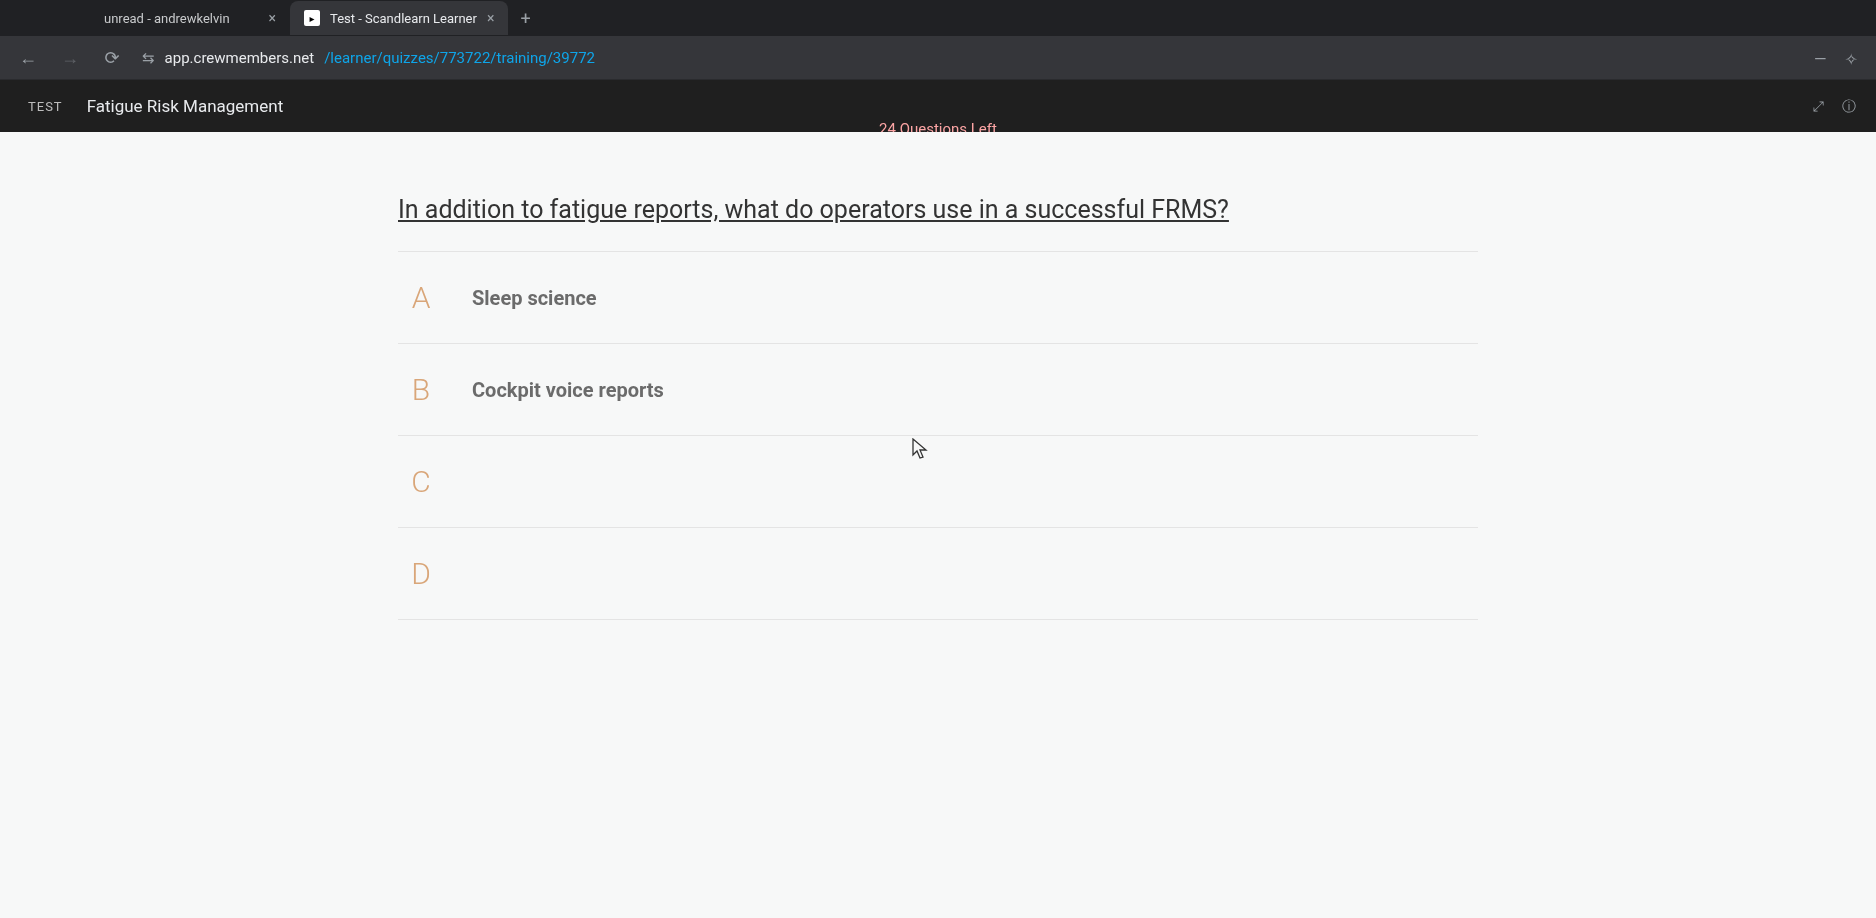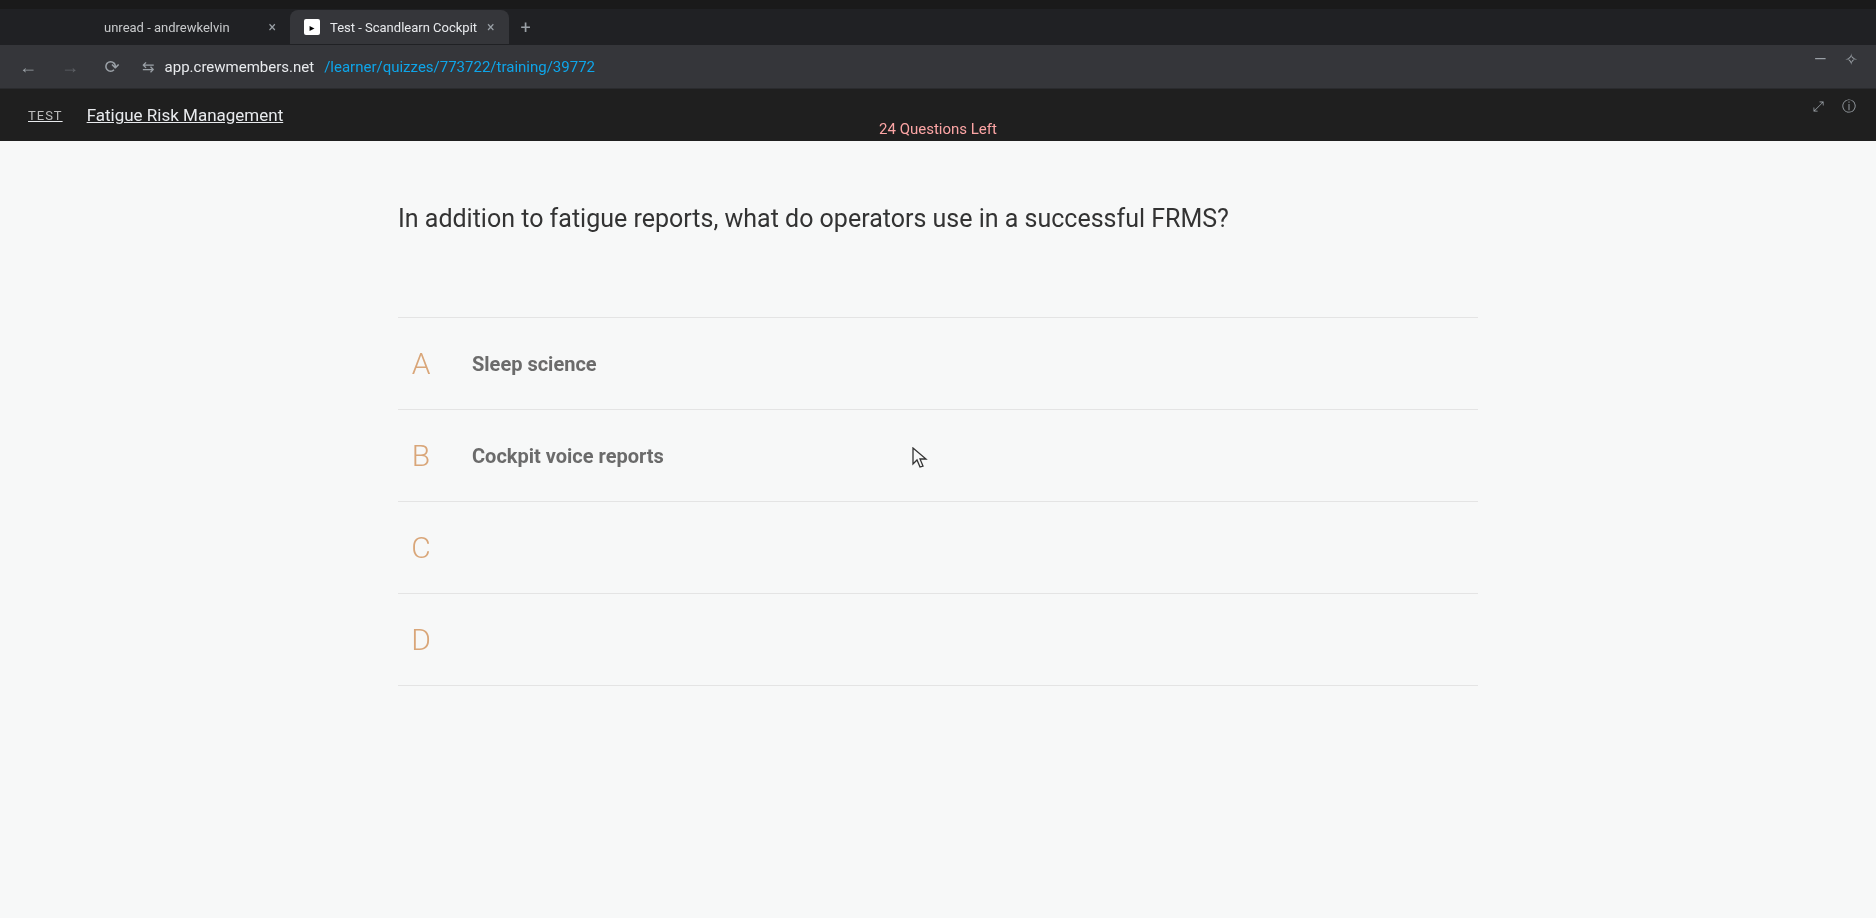--- a/index.html
+++ b/index.html
@@ -6,21 +6,20 @@
 body {
   font-family: -apple-system, BlinkMacSystemFont, "Segoe UI", Roboto, Arial, sans-serif;
   background: #1a1a1a;
   width: 1876px;
   height: 918px;
   overflow: hidden;
 }
 .browser-chrome {
   background: #202124;
   color: #e8eaed;
-  margin-top: 9px;
 }
 .tab-strip {
   display: flex;
   align-items: center;
   height: 36px;
   padding-left: 90px;
   gap: 0;
 }
 .tab {
   display: flex;
@@ -67,21 +66,20 @@
 .url-path { color: #0ea5e9; }
 .site-icon { color: #9aa0a6; font-size: 15px; }
 .app-header {
   background: #1f1f1f;
   color: #e8eaed;
   height: 52px;
   display: flex;
   align-items: center;
   padding: 0 28px;
   gap: 24px;
-  text-decoration: underline;
 }
 .test-badge {
   font-size: 13px;
   letter-spacing: 1px;
   color: #bdbdbd;
 }
 .course-title { font-size: 17px; color: #e8eaed; }
 .questions-left {
   position: absolute;
   left: 50%;
@@ -103,23 +101,24 @@
 }
 .q-heading {
   color: #2f6fa7;
   font-size: 22px;
   margin-bottom: 34px;
   font-weight: 400;
 }
 .q-text {
   color: #333333;
   font-size: 25px;
-  margin-bottom: 81px;
+  margin-bottom: 24px;
   line-height: 1.4;
   font-weight: 400;
+  text-decoration: underline;
 }
 .q-divider { border: none; border-top: 1px solid #e4e4e4; }
 .option {
   display: flex;
   align-items: center;
   gap: 36px;
   padding: 28px 8px;
   border-bottom: 1px solid #e4e4e4;
   cursor: pointer;
 }
@@ -165,21 +164,21 @@
 <body>
 
 <div class="browser-chrome">
   <div class="tab-strip">
     <div class="tab">
       <span class="tab-title">unread - andrewkelvin</span>
       <span class="tab-close">×</span>
     </div>
     <div class="tab active">
       <span class="tab-favicon">▸</span>
-      <span class="tab-title">Test - Scandlearn Cockpit</span>
+      <span class="tab-title">Test - Scandlearn Learner</span>
       <span class="tab-close">×</span>
     </div>
     <div class="new-tab">+</div>
   </div>
 
   <div class="address-row">
     <span class="nav-icon">←</span>
     <span class="nav-icon" style="opacity:.4">→</span>
     <span class="nav-icon">⟳</span>
     <div class="url-bar">

